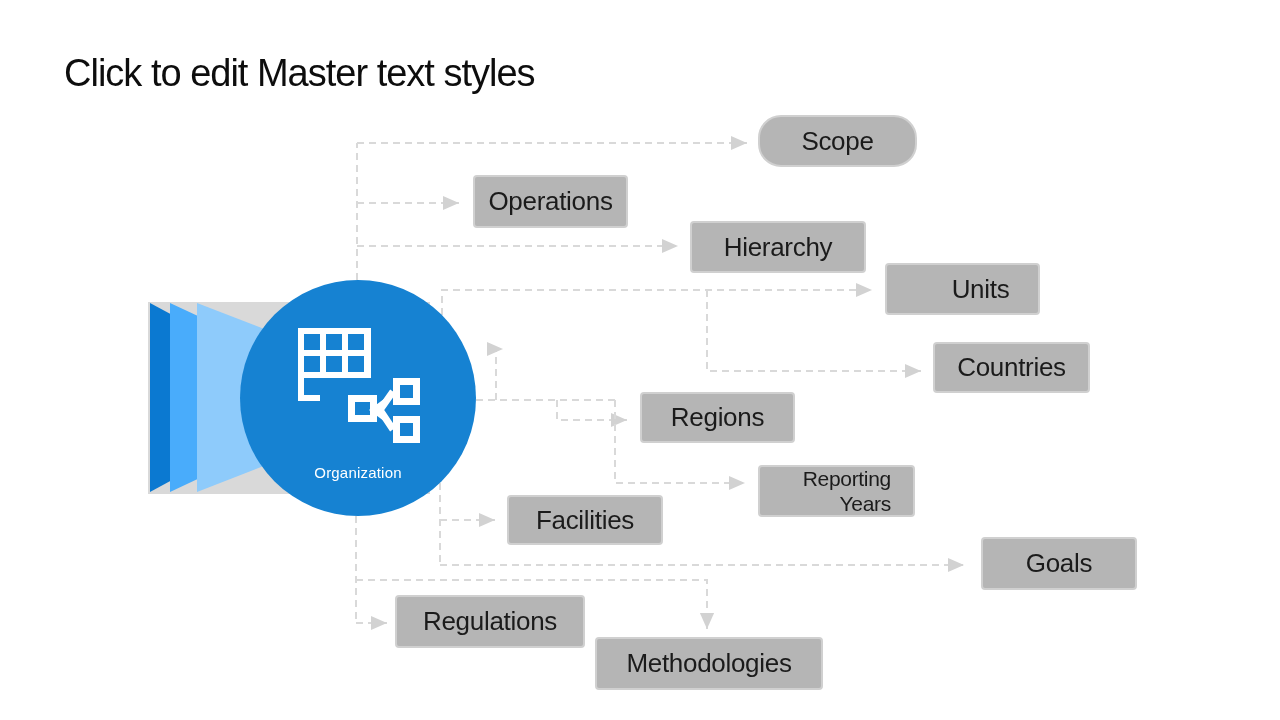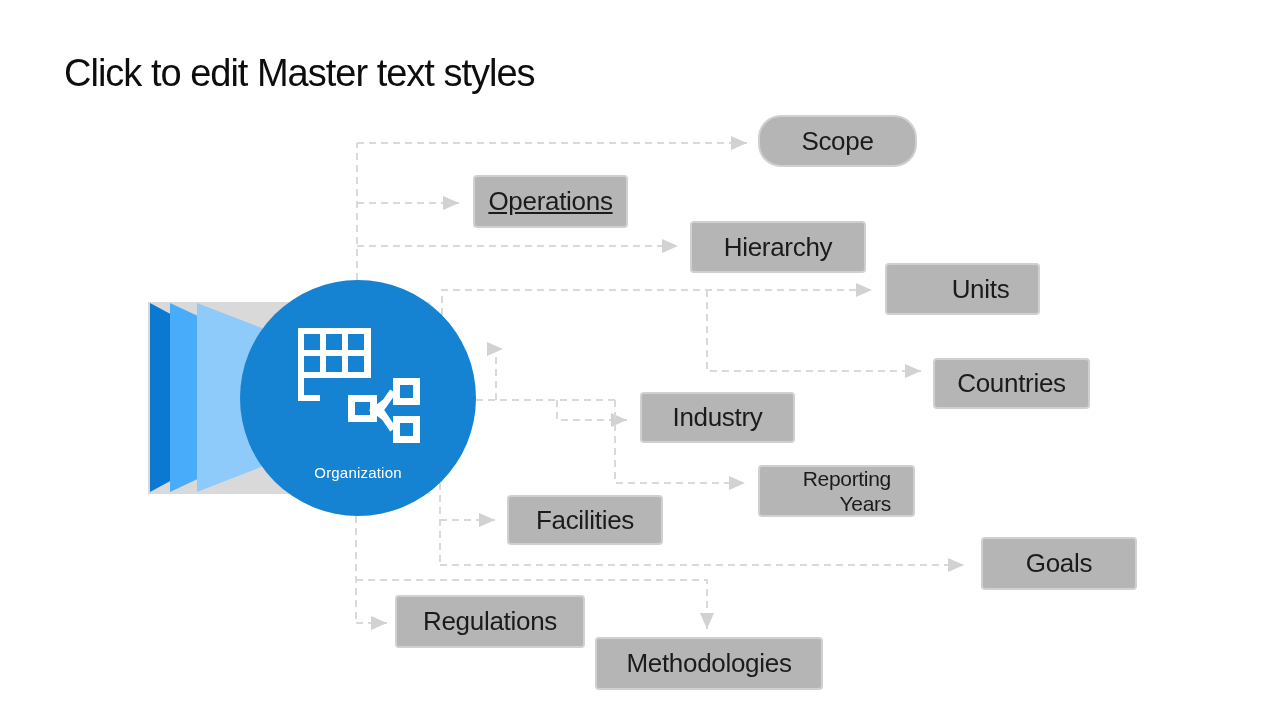--- a/index.html
+++ b/index.html
@@ -35,25 +35,25 @@
   .node{
     position:absolute;z-index:3;box-sizing:border-box;
     background:var(--node-fill,#b5b5b5);
     border:2px solid var(--node-border,#d0d0d0);
     border-radius:4px;
     display:flex;align-items:center;justify-content:center;
     font-size:26px;color:#1b1b1b;letter-spacing:-0.3px;
     cursor:default;
   }
   .n-scope        {left:758px;top:115px;width:159px;height:52px;border-radius:23px;}
-  .n-operations   {left:473px;top:175px;width:155px;height:53px;text-decoration:underline;}
+  .n-operations   {left:473px;top:175px;width:155px;height:53px;}
   .n-hierarchy    {left:690px;top:221px;width:176px;height:52px;}
   .n-units        {left:885px;top:263px;width:155px;height:52px;padding-left:36px;}
   .n-industry     {left:515px;top:322px;width:155px;height:53px;}
-  .n-countries    {left:933px;top:358px;width:157px;height:51px;}
+  .n-countries    {left:933px;top:342px;width:157px;height:51px;}
   .n-regions      {left:640px;top:392px;width:155px;height:51px;}
   .n-reporting_years{left:758px;top:465px;width:157px;height:52px;
     font-size:21px;line-height:25px;text-align:right;padding:4px 22px;}
   .n-facilities   {left:507px;top:495px;width:156px;height:50px;}
   .n-goals        {left:981px;top:537px;width:156px;height:53px;}
   .n-regulations  {left:395px;top:595px;width:190px;height:53px;}
   .n-methodologies{left:595px;top:637px;width:228px;height:53px;}
 </style>
 </head>
 <body>
@@ -117,20 +117,20 @@
       <polygon class="ahead" points="86,71 71,82 86,93"></polygon>
     </svg>
     <div class="circle-label">Organization</div>
   </div>
 
   <div class="node n-scope">Scope</div>
   <div class="node n-operations">Operations</div>
   <div class="node n-hierarchy">Hierarchy</div>
   <div class="node n-units">Units</div>
   <div class="node n-countries">Countries</div>
-  <div class="node n-regions">Industry</div>
+  <div class="node n-regions">Regions</div>
   <div class="node n-reporting_years">Reporting Years</div>
   <div class="node n-facilities">Facilities</div>
   <div class="node n-goals">Goals</div>
   <div class="node n-regulations">Regulations</div>
   <div class="node n-methodologies">Methodologies</div>
 
 </div>
 
 </body></html>

